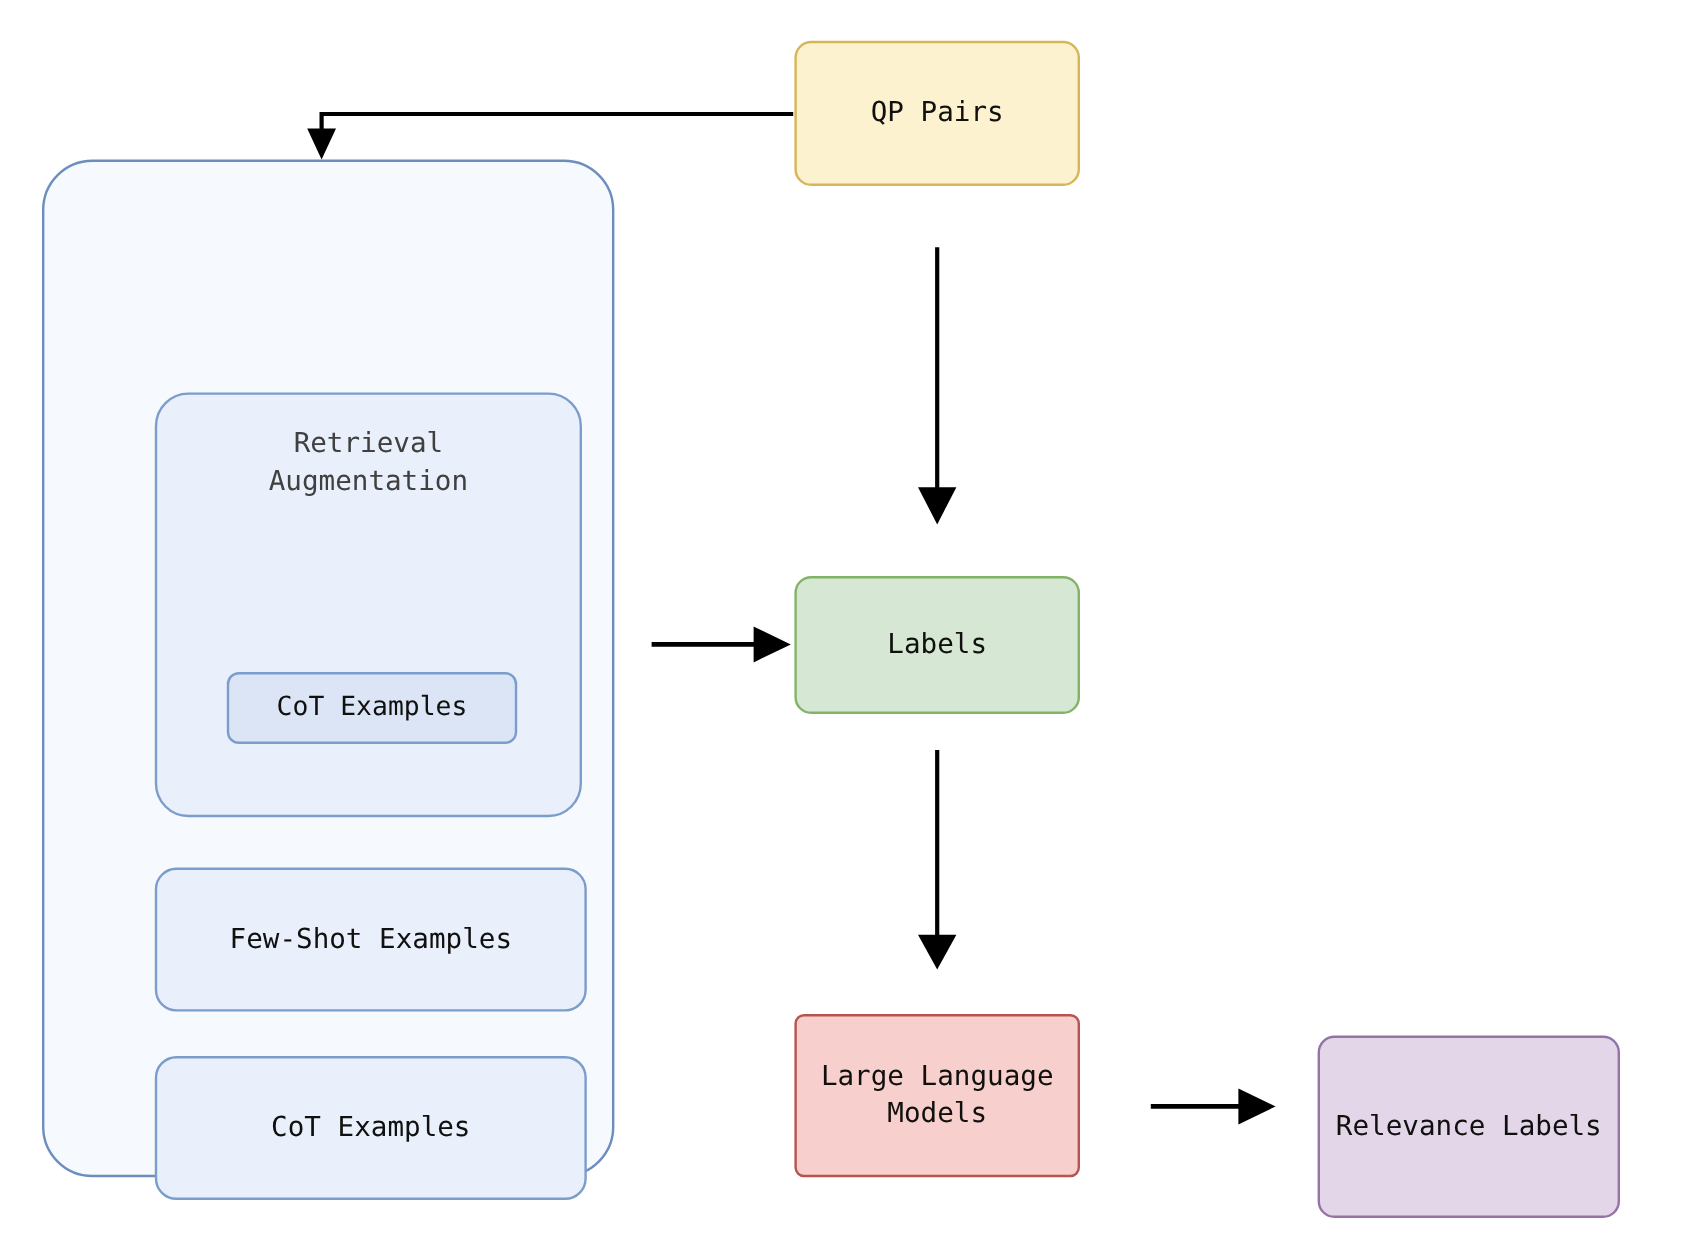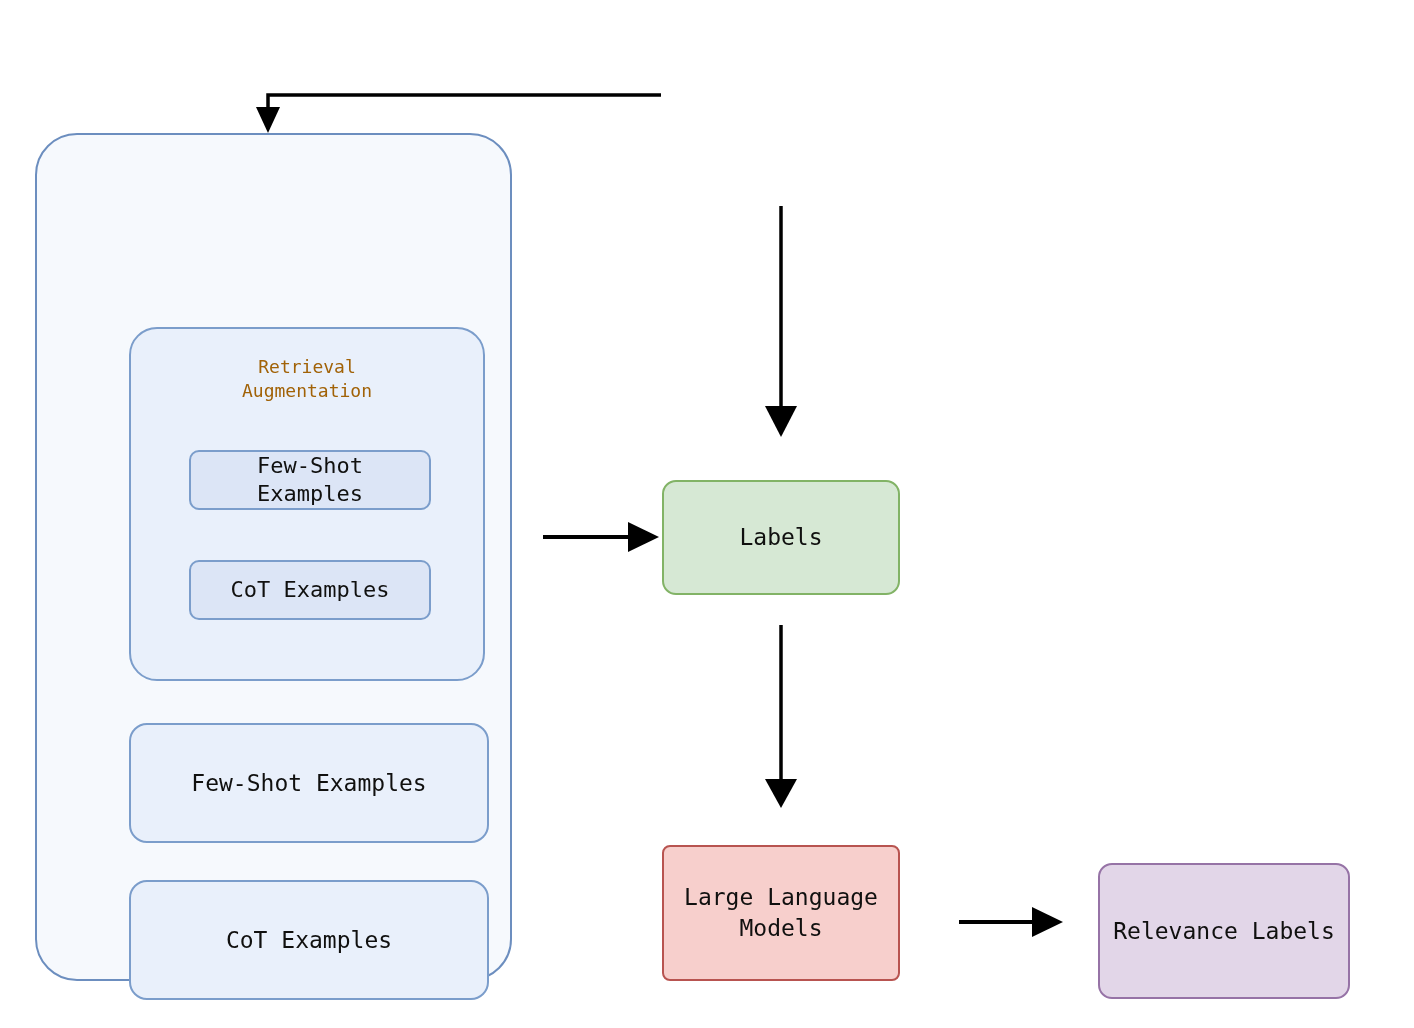--- a/index.html
+++ b/index.html
@@ -55,24 +55,24 @@
     left: 92px; top: 192px;
     width: 356px; height: 354px;
     background: #e9f0fb;
     border: 2px solid #7b9dcb;
     border-radius: 28px;
     display: block;
   }
   #retrieval-augmentation-title {
     position: absolute;
     left: 0; right: 0; top: 26px;
-    font-size: 18px;
+    font-size: 23px;
     line-height: 1.35;
     white-space: pre-line;
-    color: #a16207;
+    color: #404040;
   }
 
   .ra-inner {
     position: absolute;
     left: 58px;
     width: 238px;
     height: 56px;
     background: #dce5f6;
     border: 2px solid #7b9dcb;
     border-radius: 10px;
@@ -122,21 +122,21 @@
     border: 2px solid #b85450;
     border-radius: 8px;
     font-size: 23px;
     line-height: 1.35;
     white-space: pre-line;
   }
 
   
   #relevance-labels {
     left: 1098px; top: 863px;
-    width: 252px; height: 136px;
+    width: 252px; height: 152px;
     background: #e2d6e8;
     border: 2px solid #9673a6;
     border-radius: 14px;
     font-size: 23px;
   }
 
   
   #arrow-layer {
     position: absolute;
     left: 0; top: 0;
@@ -177,36 +177,35 @@
     </g>
   </svg>
 
   <div class="node" id="sampling-container">
 
     
     <div class="node" id="retrieval-augmentation">
       <div id="retrieval-augmentation-title">Retrieval
 Augmentation</div>
 
-      <div class="ra-inner" id="ra-few-shot">Few-Shot
-Examples</div>
 
       <div class="ra-inner" id="ra-cot">CoT Examples</div>
     </div>
 
     
     <div class="big-block" id="big-few-shot">Few-Shot Examples</div>
 
     
     <div class="big-block" id="big-cot">CoT Examples</div>
 
     
     
   </div>
 
+  <div class="node" id="qp-pairs">QP Pairs</div>
 
   <div class="node" id="prompt">Labels</div>
 
   <div class="node" id="llm">Large Language
 Models</div>
 
   <div class="node" id="relevance-labels">Relevance Labels</div>
 
 </div>
 

